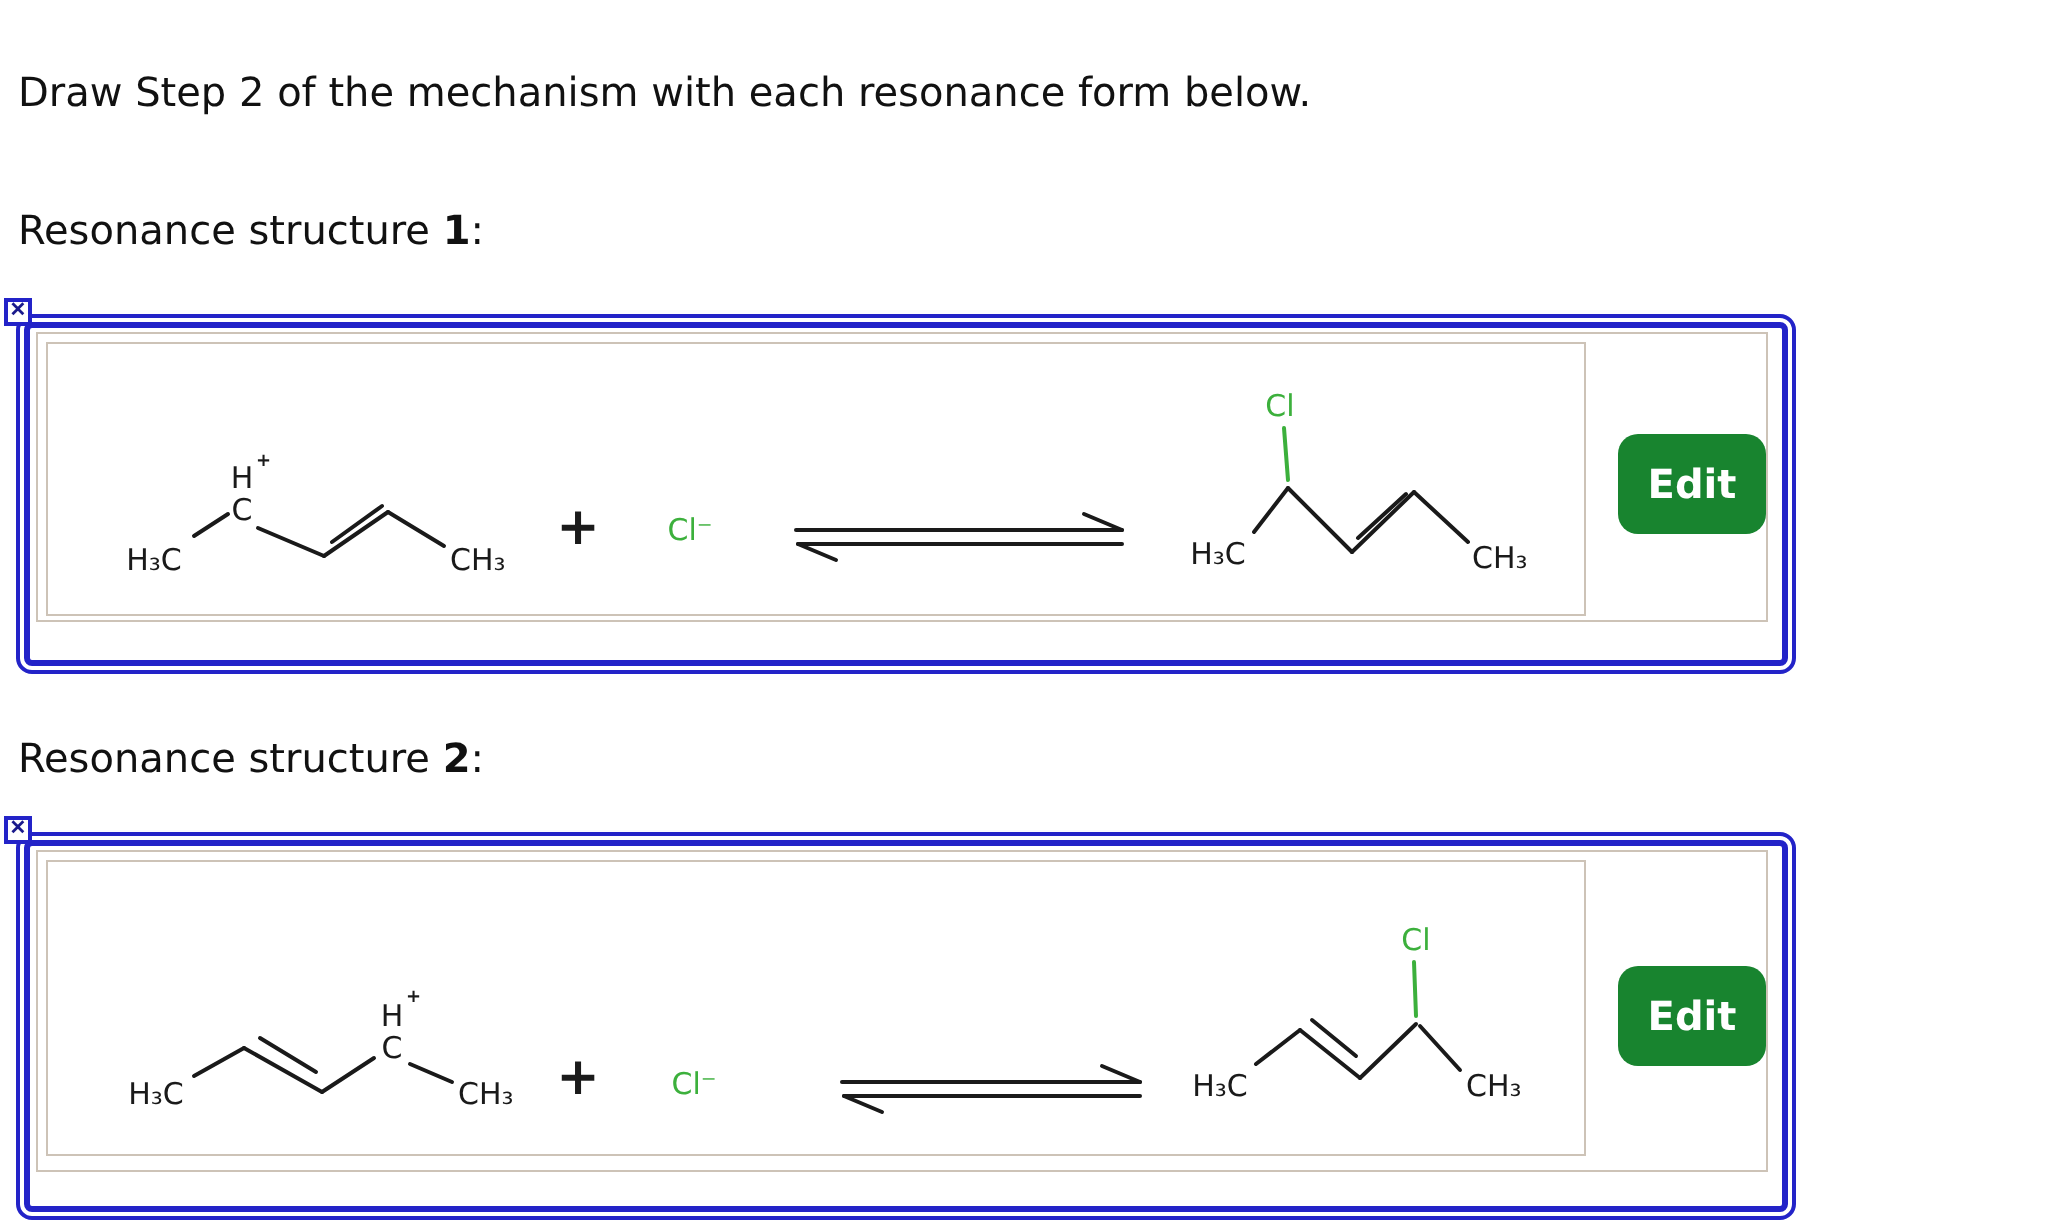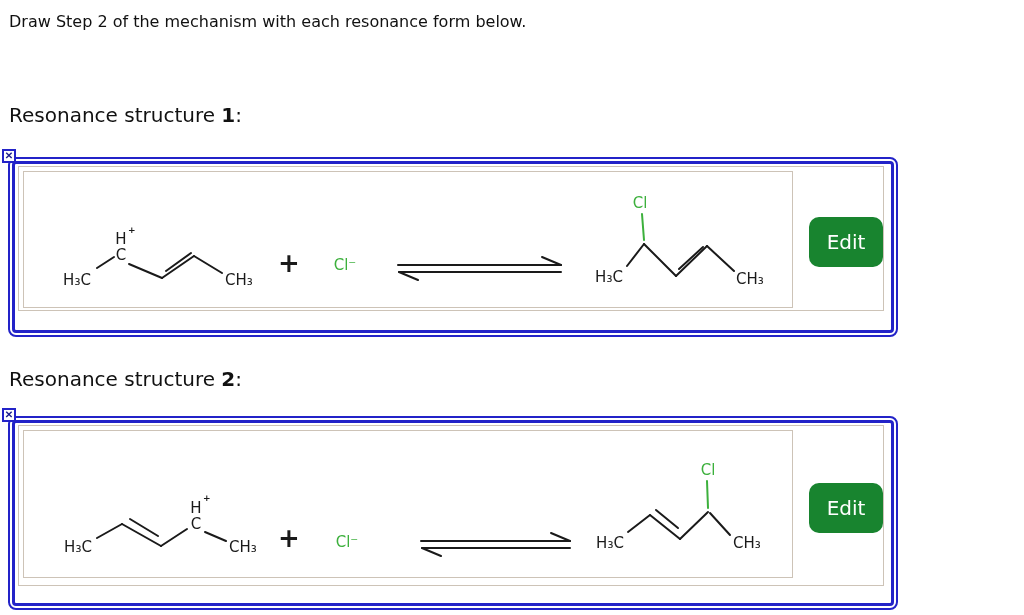--- a/index.html
+++ b/index.html
@@ -1,21 +1,21 @@
 <!DOCTYPE html>
 <html><head>
 <meta charset="utf-8">
 <style>
   html,body{margin:0;padding:0;}
   body{
     width:1024px;height:615px;position:relative;background:#ffffff;
     font-family:"DejaVu Sans","Liberation Sans",sans-serif;color:#111;
     overflow:hidden;
   }
-  .page-title{position:absolute;left:9px;top:12px;font-size:16px;}
+  .page-title{position:absolute;left:9px;top:34px;font-size:20px;}
   .section-heading{position:absolute;left:9px;font-size:20px;}
   #heading1{top:103px;}
   #heading2{top:367px;}
   .section-heading b{font-weight:bold;}
 
   
   .panel{
     position:absolute;left:12px;width:876px;background:#fff;
     border:3px solid #2323c8;border-radius:4px;
     outline:2px solid #2323c8;outline-offset:2px;
@@ -42,21 +42,21 @@
   .canvas{
     position:absolute;left:4px;top:4px;width:768px;
     border:1px solid #cdc3b7;background:#fff;
   }
   #panel1 .canvas{height:135px;}
   #panel2 .canvas{height:146px;}
   .canvas svg{display:block;}
 
   .edit-btn{
     position:absolute;left:790px;width:74px;height:50px;
-    background:#18842f;color:#fff;font-weight:normal;font-size:20px;
+    background:#18842f;color:#fff;font-weight:bold;font-size:20px;
     border:none;border-radius:10px;font-family:inherit;cursor:pointer;
   }
   #panel1 .edit-btn{top:50px;}
   #panel2 .edit-btn{top:57px;}
 
   
   svg text{font-family:"DejaVu Sans","Liberation Sans",sans-serif;fill:#1a1a1a;}
   .atom{font-size:15px;}
   .charge{font-size:9px;font-weight:bold;}
   .plus{font-size:26px;font-weight:bold;}

